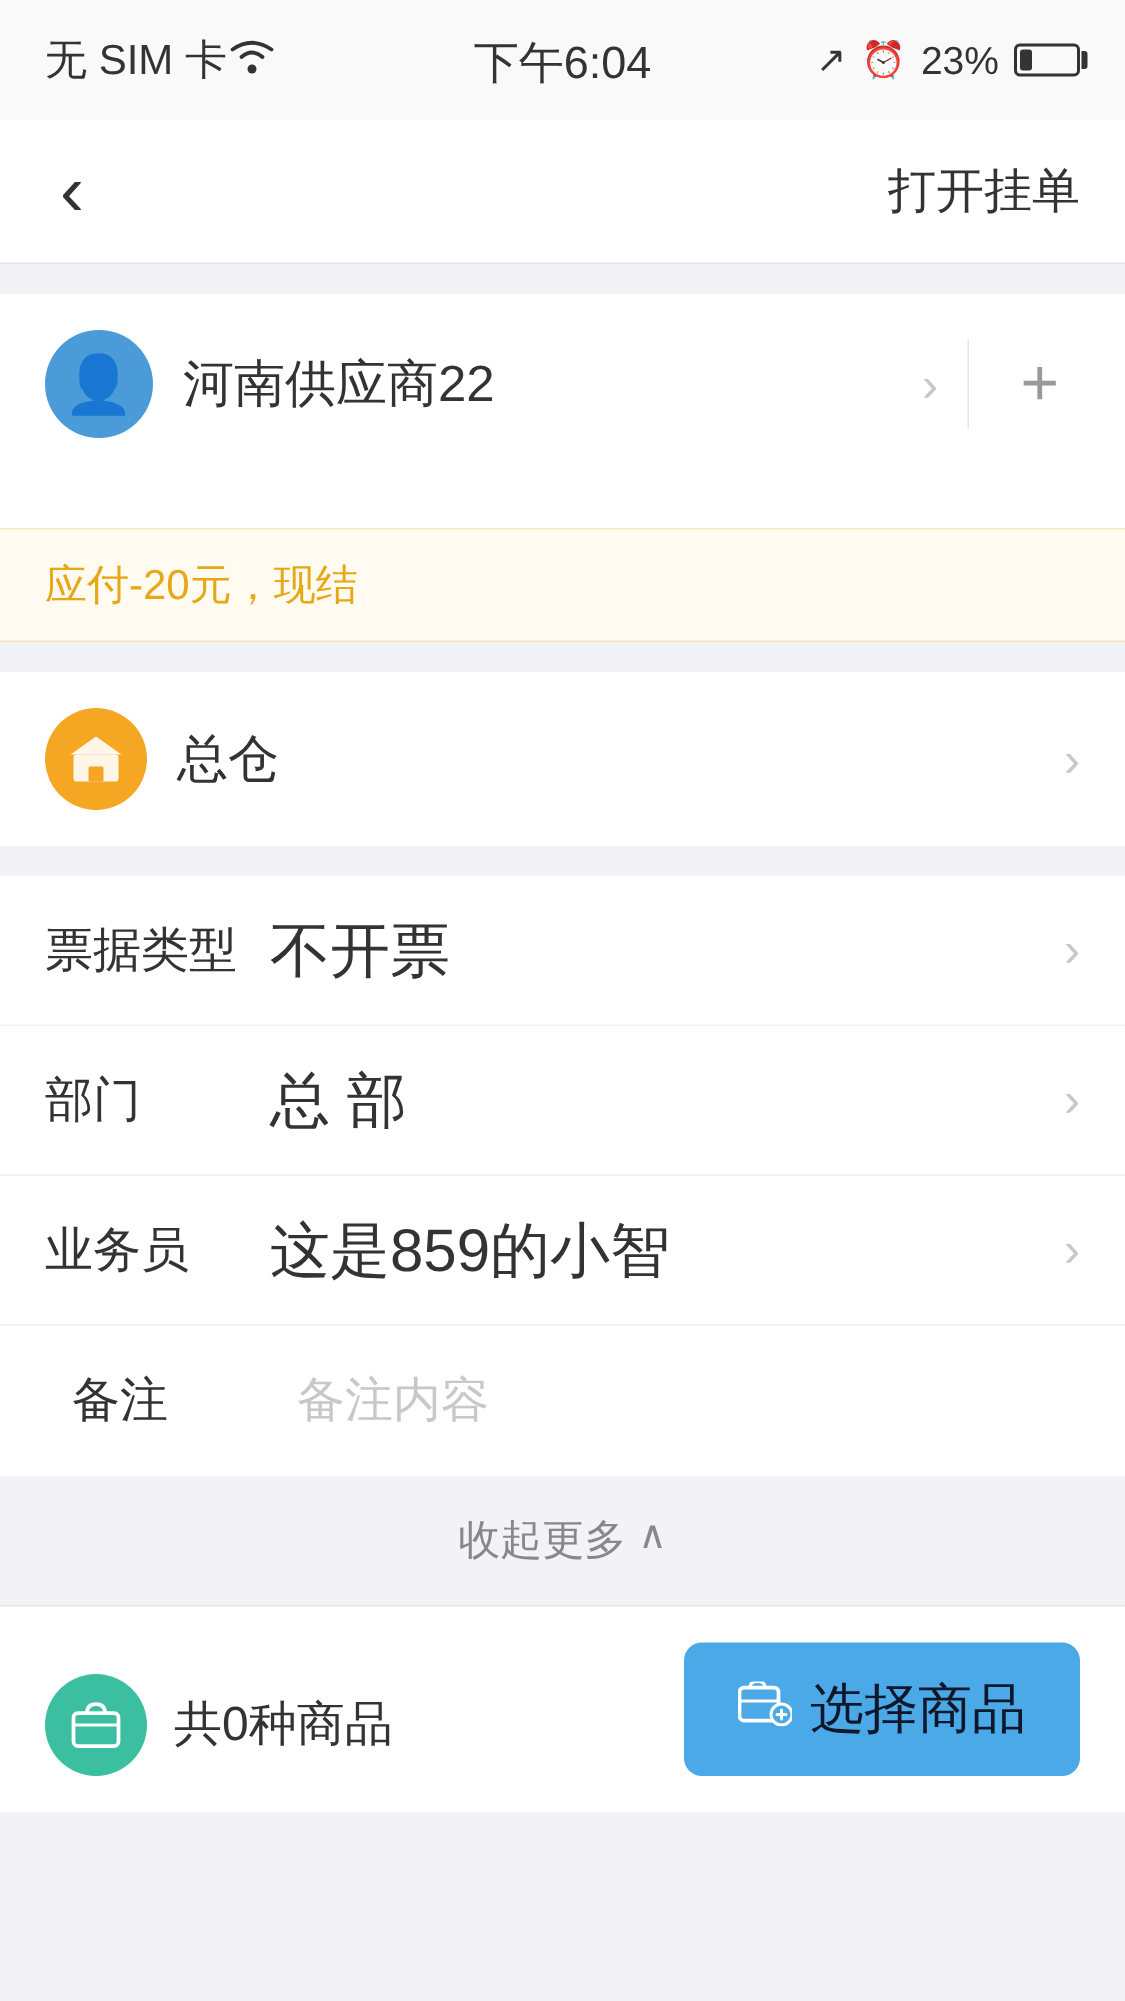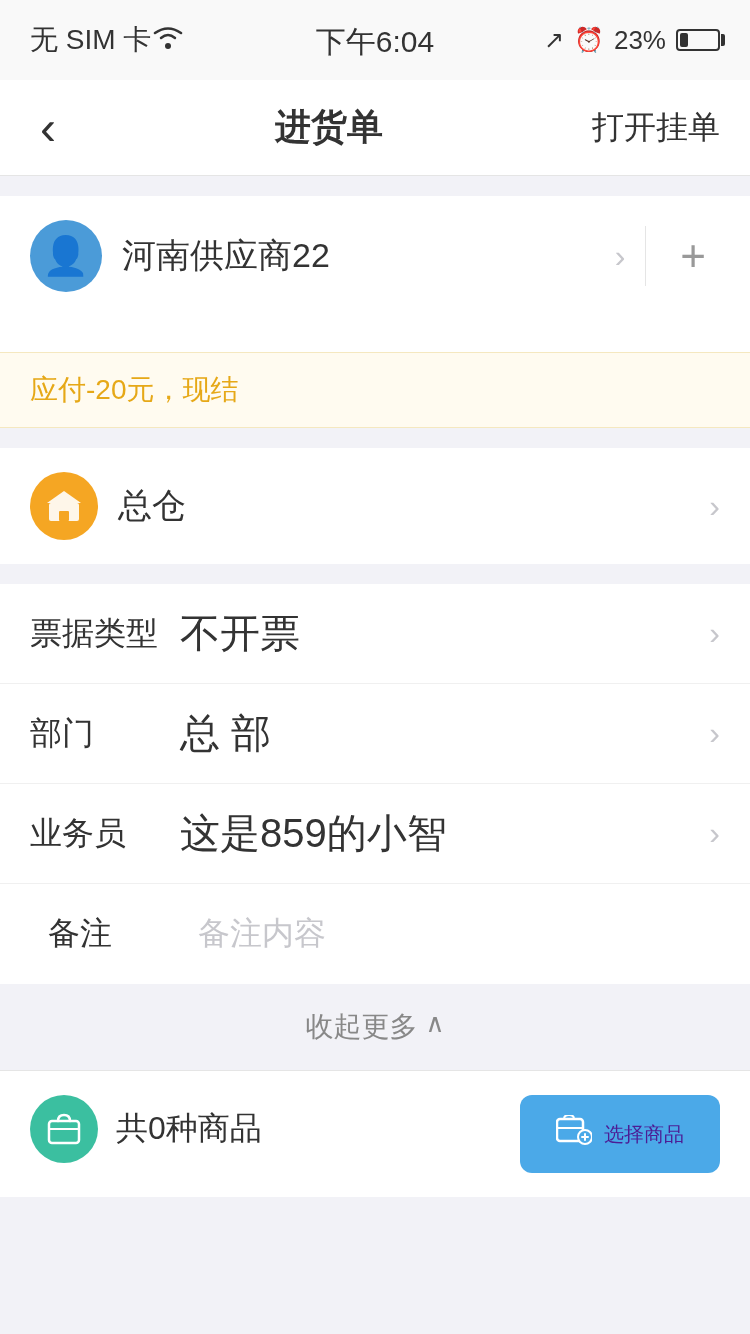--- a/index.html
+++ b/index.html
@@ -237,21 +237,21 @@
       cursor: pointer;
     }
     .collapse-icon {
       margin-left: 8px;
       font-size: 26px;
     }
 
     
     .bottom-bar {
       display: flex;
-      align-items: flex-start;
+      align-items: flex-end;
       justify-content: space-between;
       padding: 24px 30px;
       background: #fff;
       border-top: 1px solid #e5e5e5;
     }
     .goods-info {
       display: flex;
       align-items: center;
       gap: 18px;
     }
@@ -265,25 +265,25 @@
       justify-content: center;
       font-size: 34px;
       color: #fff;
     }
     .goods-count {
       font-size: 32px;
       color: #333;
     }
     .select-btn {
       background: #4ba9e8;
-      color: #4c1d95;
+      color: #0f172a;
       border: none;
       border-radius: 12px;
       padding: 20px 36px;
-      font-size: 20px;
+      font-size: 36px;
       display: flex;
       align-items: center;
       gap: 12px;
       cursor: pointer;
     }
     .select-btn-icon {
       font-size: 32px;
     }
 
     
@@ -314,21 +314,20 @@
     <span style="font-size:24px;">⏰</span>
     <span>23%</span>
     <span class="battery-icon">
       <span class="battery-fill"></span>
     </span>
   </div>
 </div>
 
 <div class="nav-bar">
   <span class="nav-back" style="font-size:48px; font-weight:300;">‹</span>
-  <span class="nav-title">进货单</span>
   <span class="nav-action">打开挂单</span>
 </div>
 
 <div class="section-gap"></div>
 
 <div class="card">
   <div class="supplier-row">
     <div class="supplier-avatar">
       <span class="avatar-person">👤</span>
     </div>

